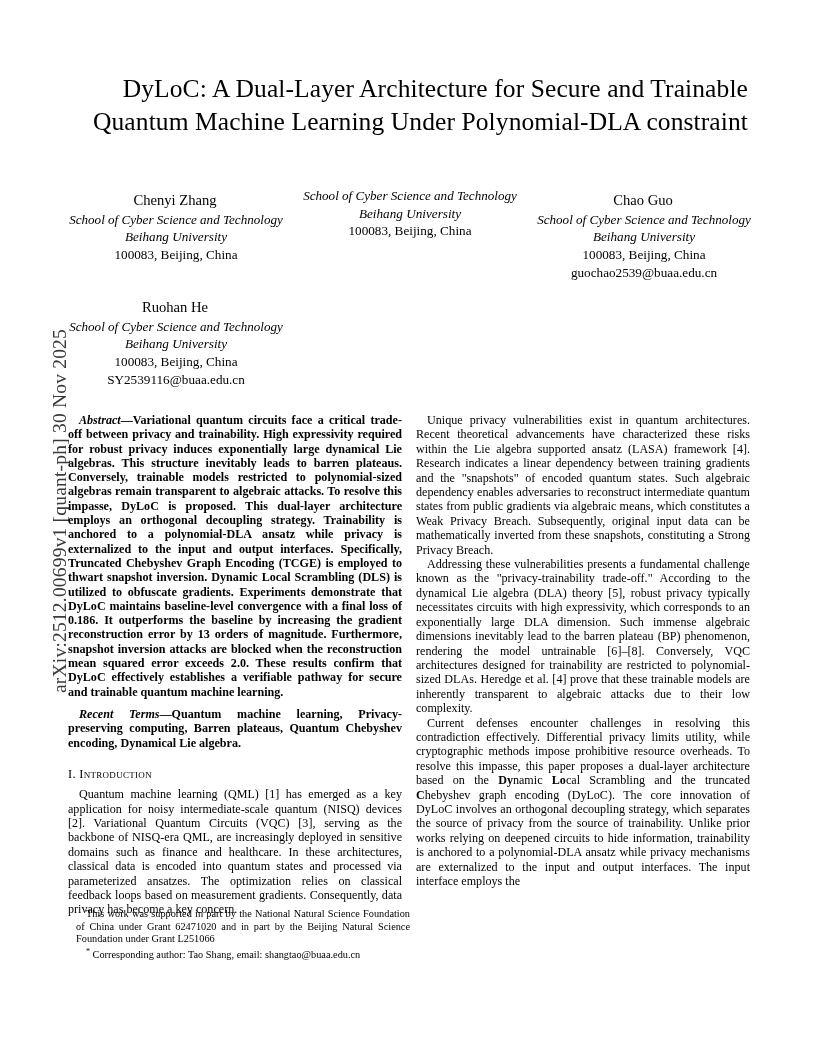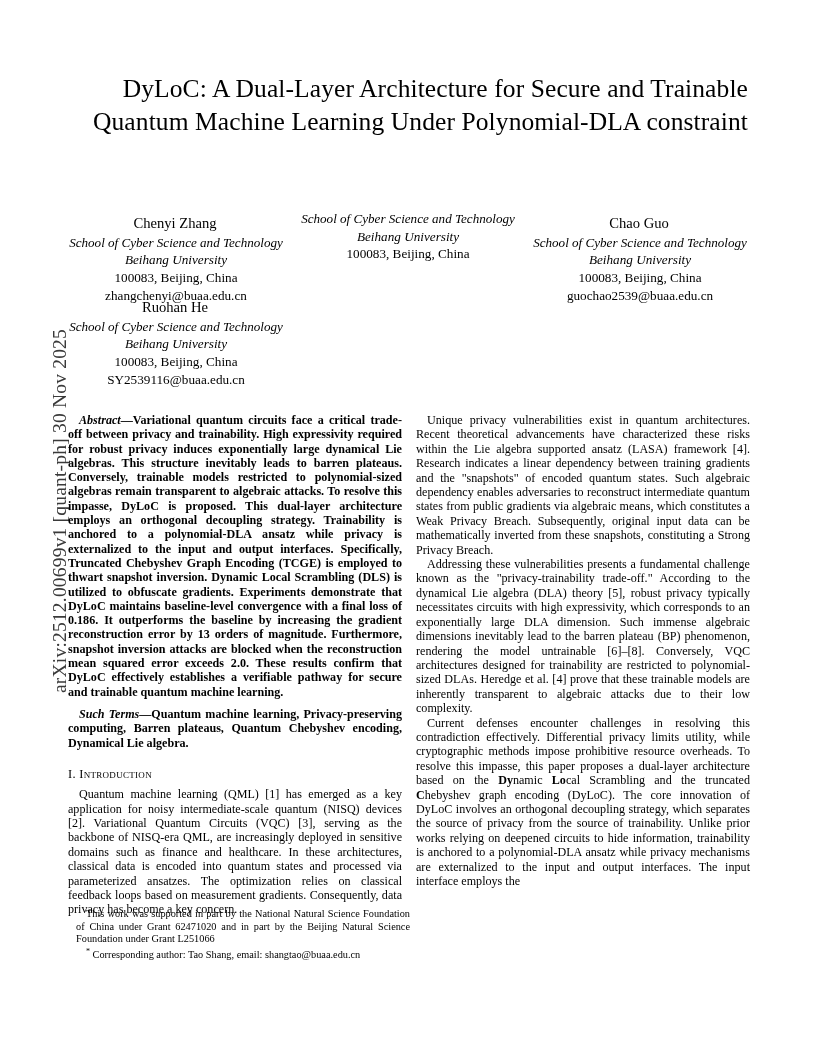--- a/index.html
+++ b/index.html
@@ -46,23 +46,24 @@
     line-height: 33px;
     font-weight: normal;
     margin: 0;
     letter-spacing: 0.1px;
   }
 
   
   .authors-row {
     position: absolute;
     left: 60px;
-    top: 210px;
+    top: 187px;
     width: 700px;
     display: flex;
+    justify-content: space-between;
   }
   .author-col {
     width: 232px;
     text-align: center;
     font-size: 13.2px;
     line-height: 17.6px;
   }
   .author-name {
     font-size: 14.6px;
     line-height: 19px;
@@ -160,21 +161,20 @@
     <h1 class="paper-title">DyLoC: A Dual-Layer Architecture for Secure and Trainable Quantum Machine Learning Under Polynomial-DLA constraint</h1>
   </div>
 
   <div class="authors-row">
 
     <div class="author-col">
       <div class="author-name"><span>Chenyi Zhang</span><span class="corr-star"></span></div>
       <div class="author-affil">School of Cyber Science and Technology</div>
       <div class="author-univ">Beihang University</div>
       <div class="author-addr">100083, Beijing, China</div>
-      <div class="author-email">zhangchenyi@buaa.edu.cn</div>
     </div>
 
     <div class="author-col">
       <div class="author-affil">School of Cyber Science and Technology</div>
       <div class="author-univ">Beihang University</div>
       <div class="author-addr">100083, Beijing, China</div>
     </div>
 
     <div class="author-col">
       <div class="author-name"><span>Chao Guo</span><span class="corr-star"></span></div>
@@ -193,21 +193,21 @@
       <div class="author-univ">Beihang University</div>
       <div class="author-addr">100083, Beijing, China</div>
       <div class="author-email">SY2539116@buaa.edu.cn</div>
     </div>
   </div>
 
   <div class="col col-left">
 
     <p class="abstract-text"><span class="lead-italic">Abstract</span><span>—</span><span>Variational quantum circuits face a critical trade-off between privacy and trainability. High expressivity required for robust privacy induces exponentially large dynamical Lie algebras. This structure inevitably leads to barren plateaus. Conversely, trainable models restricted to polynomial-sized algebras remain transparent to algebraic attacks. To resolve this impasse, DyLoC is proposed. This dual-layer architecture employs an orthogonal decoupling strategy. Trainability is anchored to a polynomial-DLA ansatz while privacy is externalized to the input and output interfaces. Specifically, Truncated Chebyshev Graph Encoding (TCGE) is employed to thwart snapshot inversion. Dynamic Local Scrambling (DLS) is utilized to obfuscate gradients. Experiments demonstrate that DyLoC maintains baseline-level convergence with a final loss of 0.186. It outperforms the baseline by increasing the gradient reconstruction error by 13 orders of magnitude. Furthermore, snapshot inversion attacks are blocked when the reconstruction mean squared error exceeds 2.0. These results confirm that DyLoC effectively establishes a verifiable pathway for secure and trainable quantum machine learning.</span></p>
 
-    <p class="indexterms-text"><span class="lead-italic">Such Terms</span><span>—</span><span>Quantum machine learning, Privacy-preserving computing, Barren plateaus, Quantum Chebyshev encoding, Dynamical Lie algebra.</span></p>
+    <p class="indexterms-text"><span class="lead-italic">Recent Terms</span><span>—</span><span>Quantum machine learning, Privacy-preserving computing, Barren plateaus, Quantum Chebyshev encoding, Dynamical Lie algebra.</span></p>
 
     <div class="section-head">I. Introduction</div>
 
     <p class="body-para">Quantum machine learning (QML) [1] has emerged as a key application for noisy intermediate-scale quantum (NISQ) devices [2]. Variational Quantum Circuits (VQC) [3], serving as the backbone of NISQ-era QML, are increasingly deployed in sensitive domains such as finance and healthcare. In these architectures, classical data is encoded into quantum states and processed via parameterized ansatzes. The optimization relies on classical feedback loops based on measurement gradients. Consequently, data privacy has become a key concern.</p>
 
   </div>
 
   <div class="col col-right">
 
     <p>Unique privacy vulnerabilities exist in quantum architectures. Recent theoretical advancements have characterized these risks within the Lie algebra supported ansatz (LASA) framework [4]. Research indicates a linear dependency between training gradients and the "snapshots" of encoded quantum states. Such algebraic dependency enables adversaries to reconstruct intermediate quantum states from public gradients via algebraic means, which constitutes a Weak Privacy Breach. Subsequently, original input data can be mathematically inverted from these snapshots, constituting a Strong Privacy Breach.</p>

